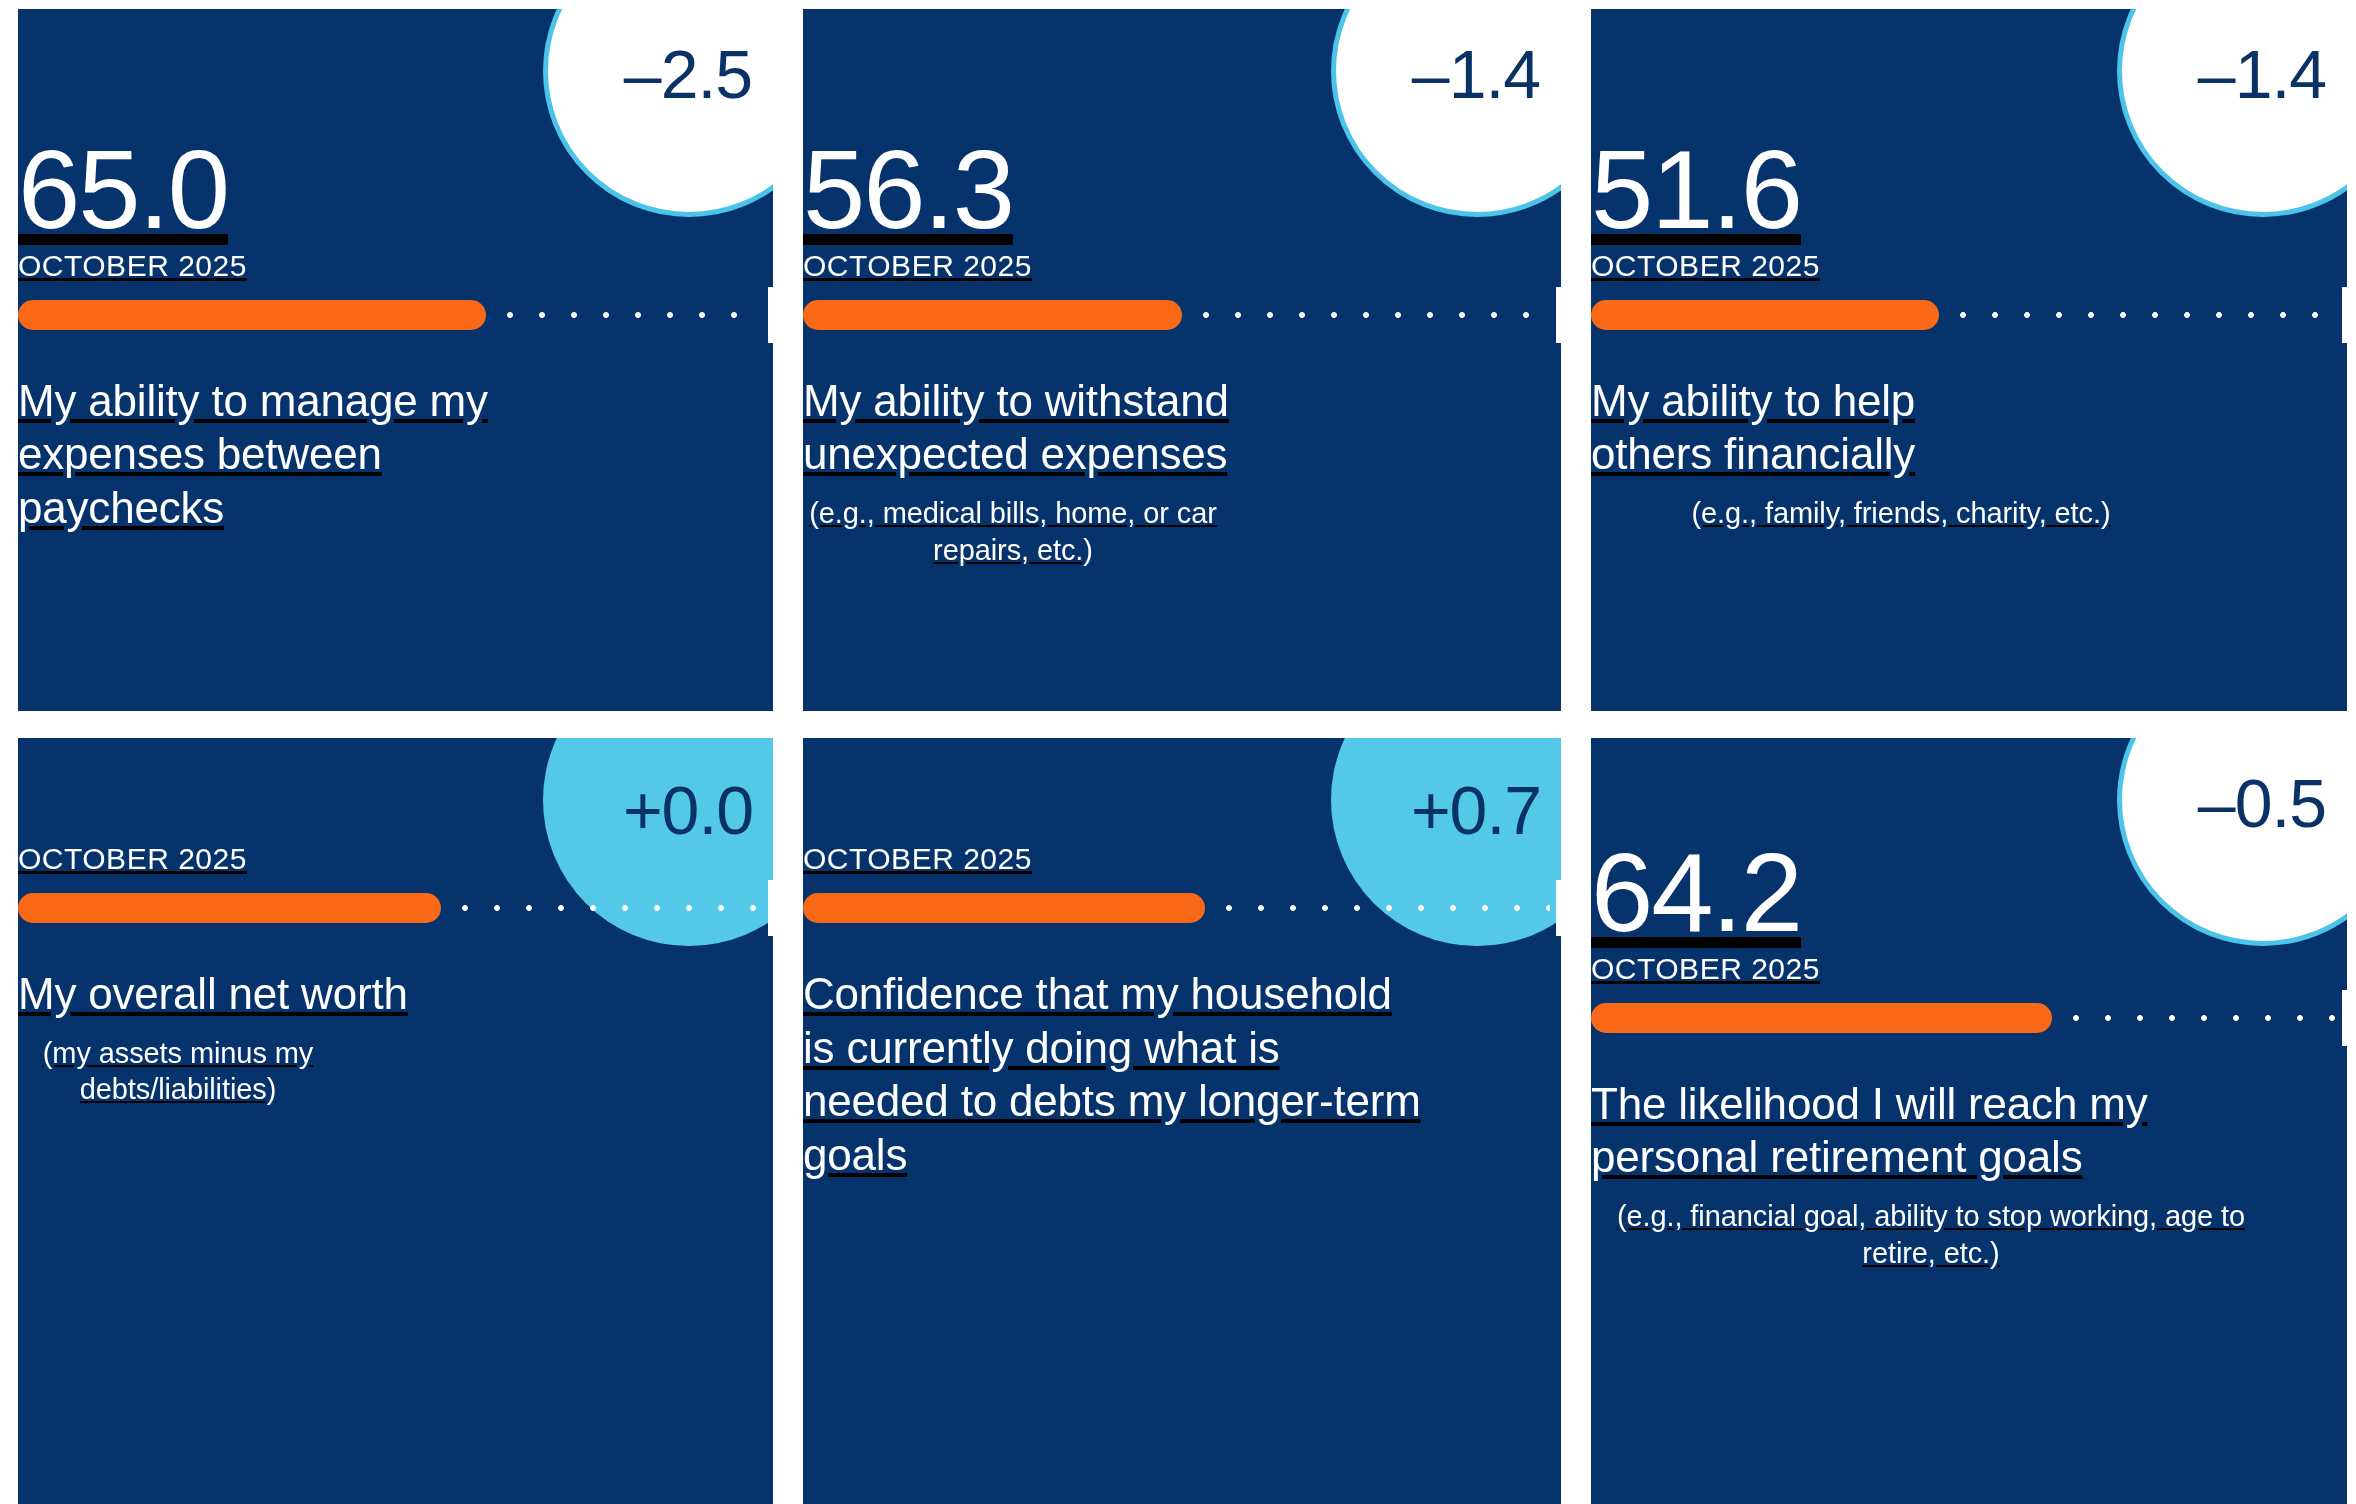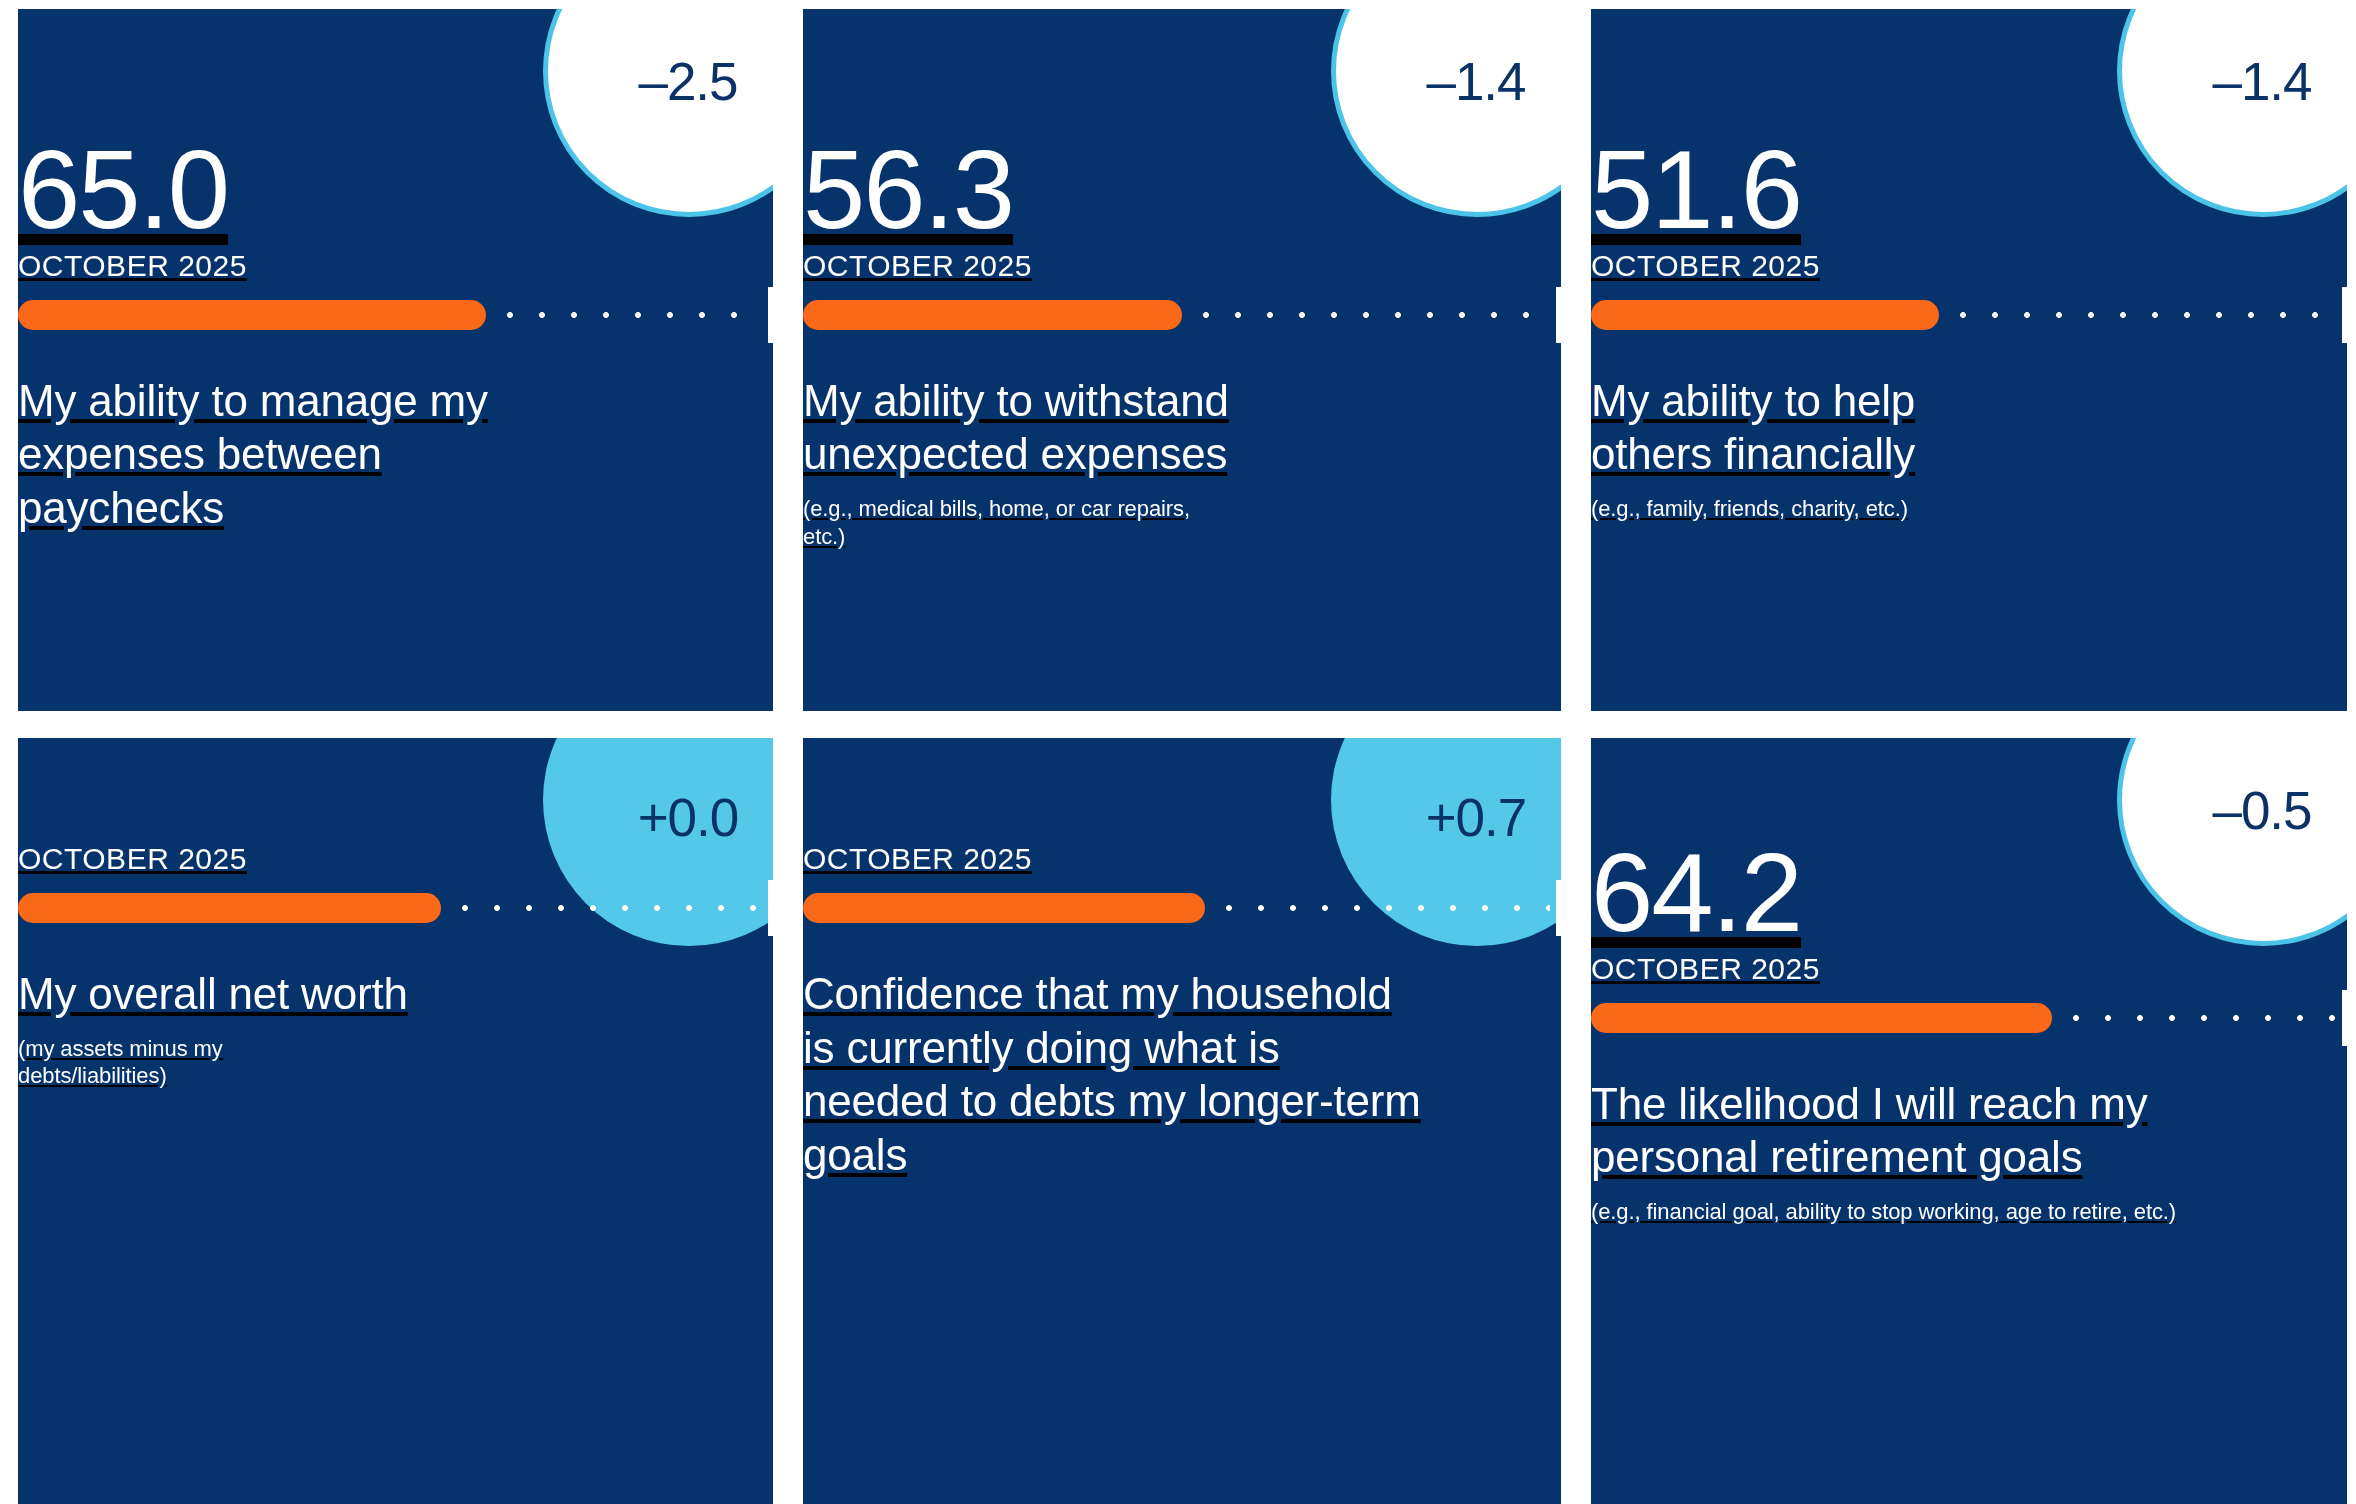--- a/index.html
+++ b/index.html
@@ -46,21 +46,21 @@
   }
   .badge.white{
     background:#ffffff;
     border:5px solid #4cc3e8;
   }
   .badge.cyan{
     background:#54c8e8;
     border:none;
   }
   .badge-text{
-    font-size:53px;
+    font-size:68px;
     font-weight:400;
     color:#0a3266;
     letter-spacing:-1px;
     line-height:1;
     padding-bottom:104px;
     padding-right:2px;
     white-space:nowrap;
   }
   .badge.cyan .badge-text{ padding-bottom:102px; }
 
@@ -129,26 +129,27 @@
 
   .desc{
     font-size:44px;
     font-weight:300;
     color:#ffffff;
     line-height:1.22;
     margin-top:36px;
     letter-spacing:-0.2px;
   }
   .sub{
-    font-size:22px;
+    font-size:29px;
     font-weight:300;
     color:#ffffff;
     line-height:1.26;
     margin-top:14px;
     letter-spacing:-0.1px;
+    text-align:center;
   }
 </style>
 </head>
 <body>
 
 <div class="grid">
 
   <div class="cell c0">
     <div class="card">
       <div class="badge white">

